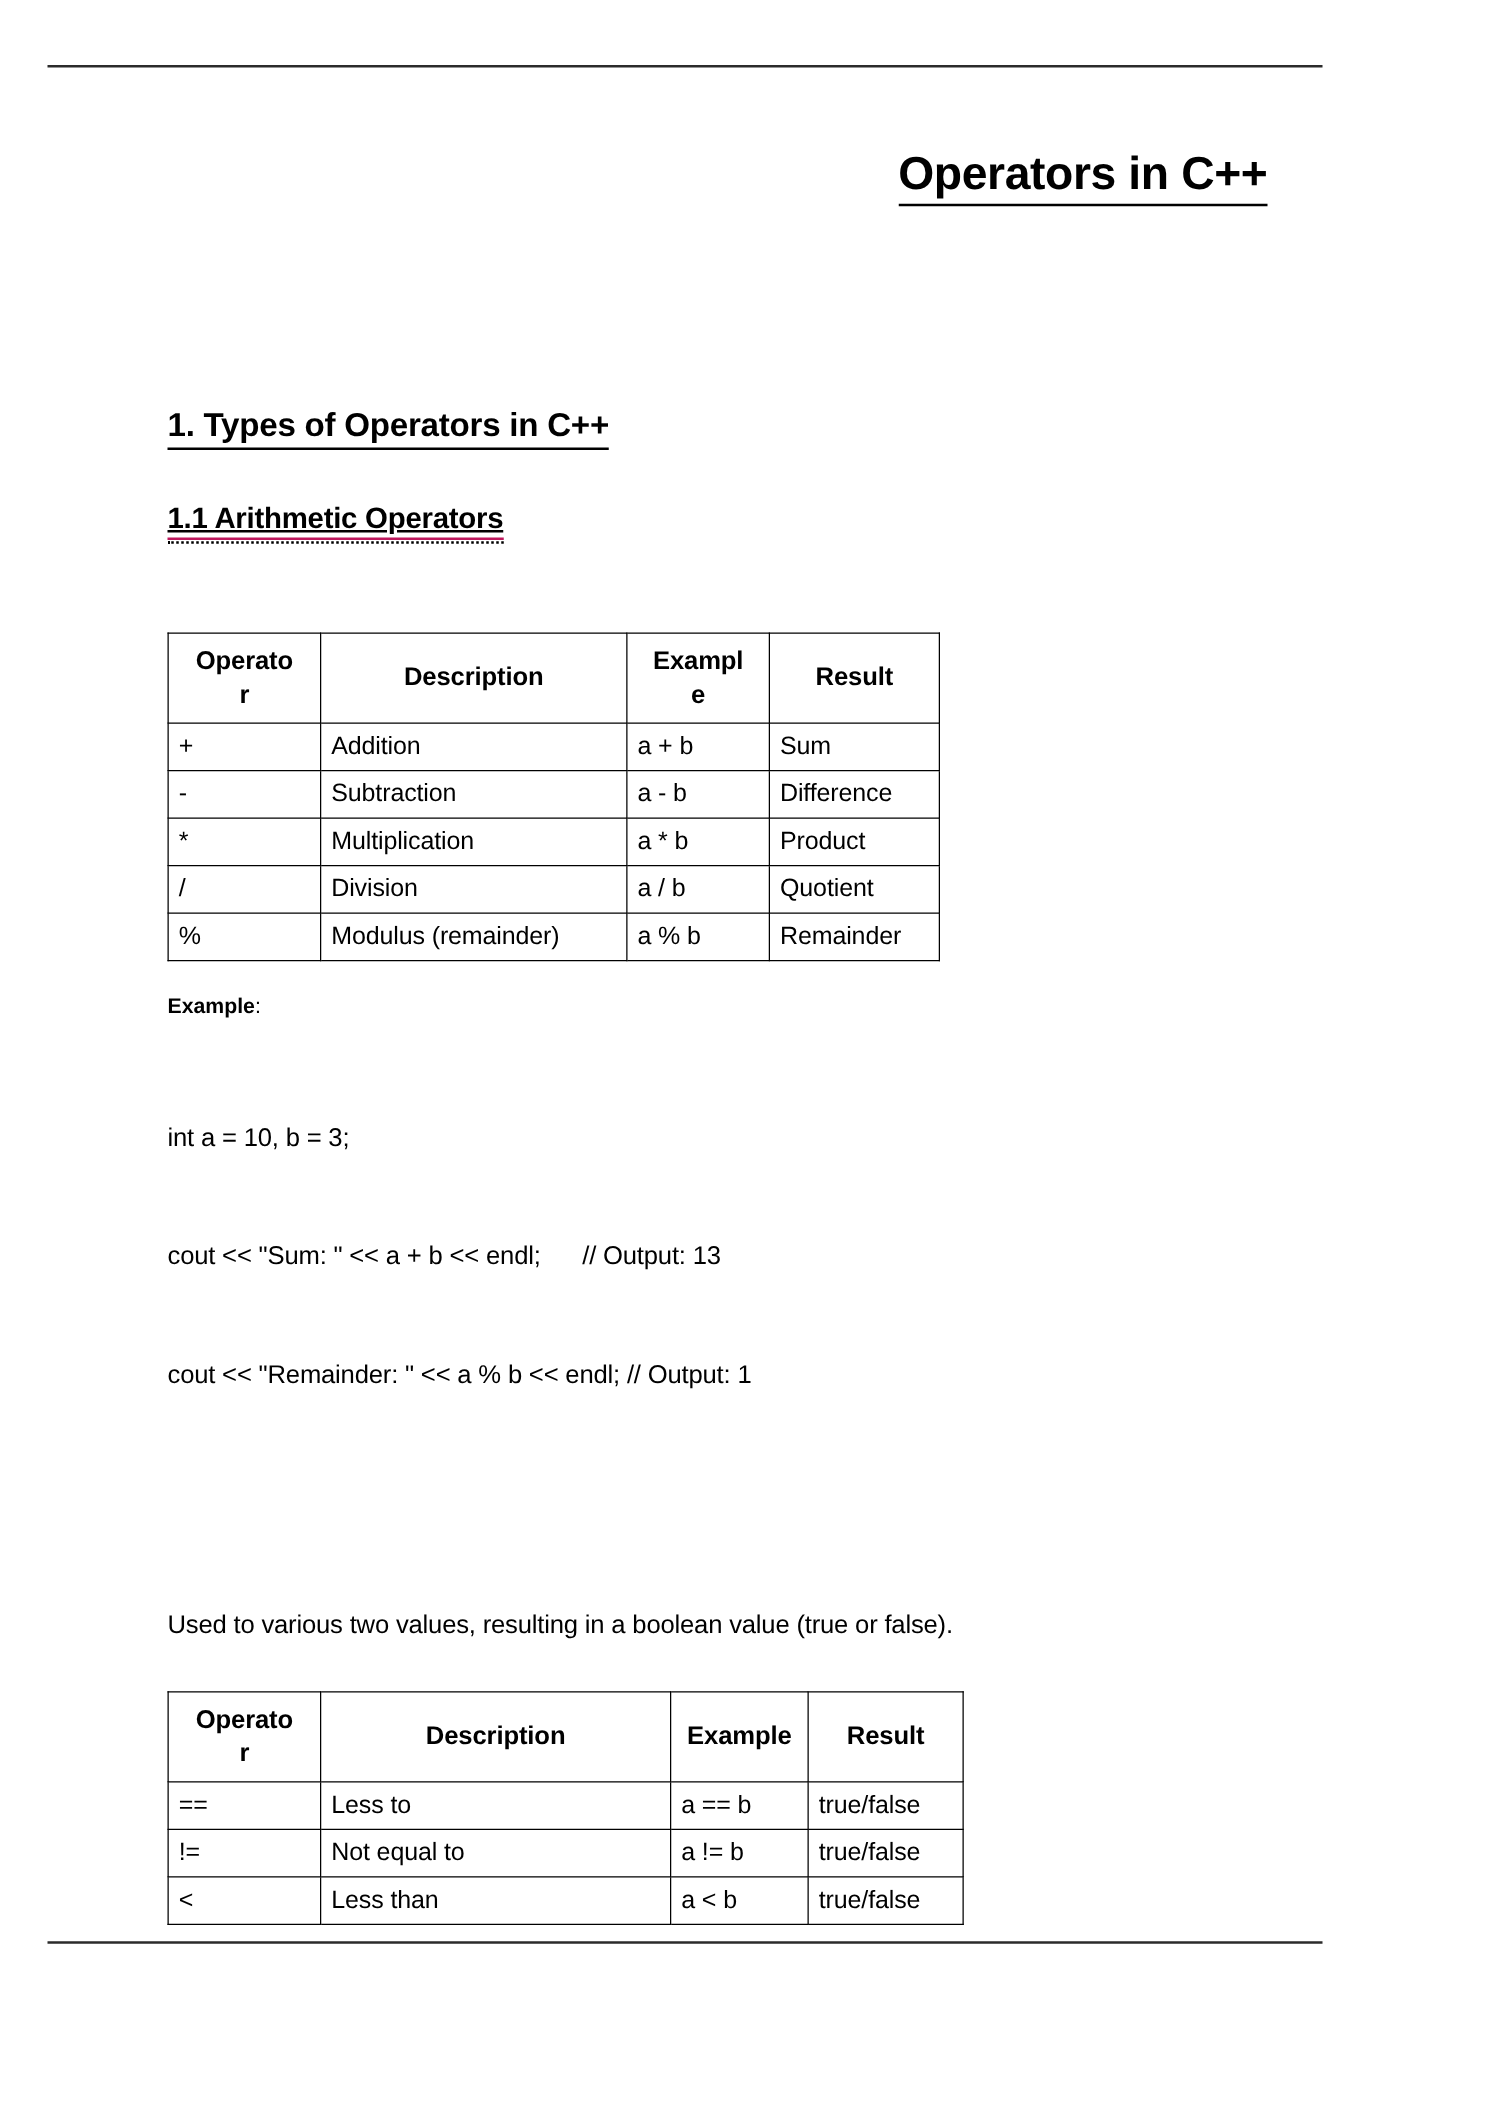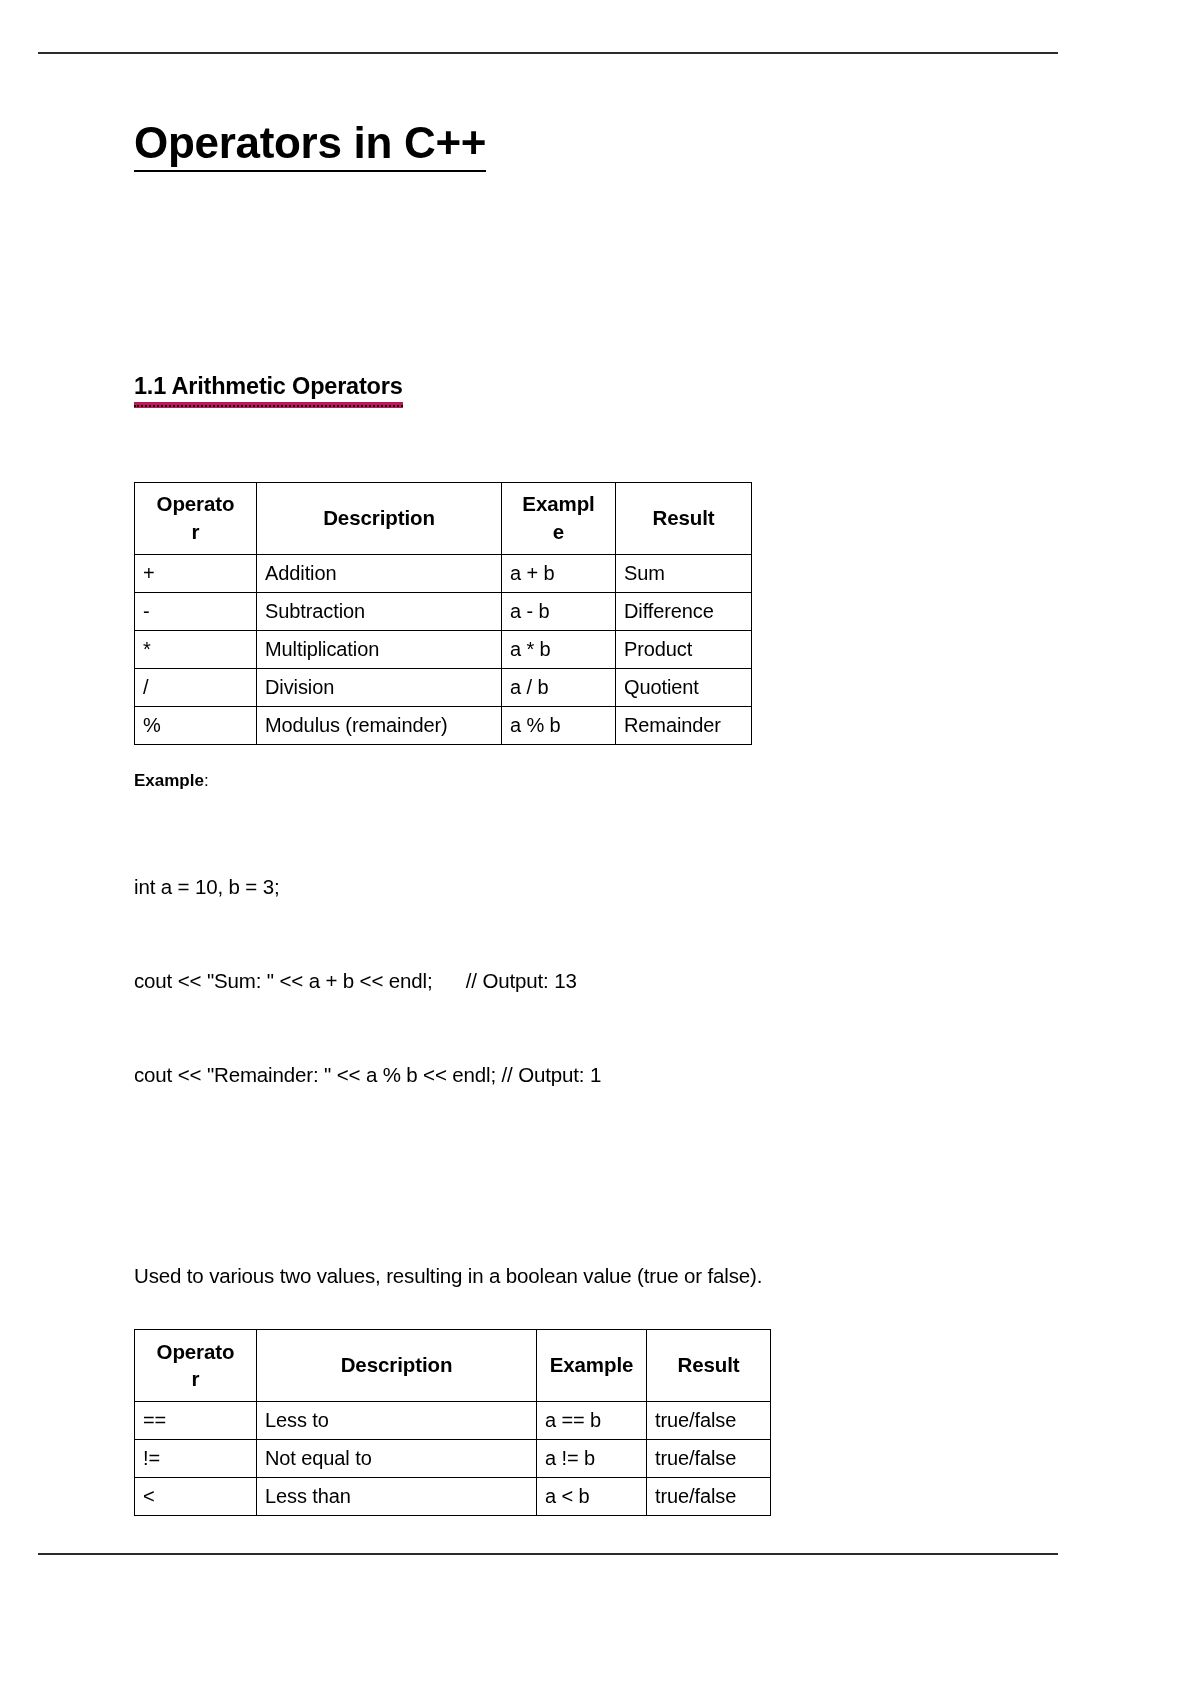--- a/index.html
+++ b/index.html
@@ -34,22 +34,22 @@
 
   .content {
     position: absolute;
     left: 134px;
     top: 118px;
     width: 880px;
   }
 
   
   .doc-title {
-    text-align: left;
-    font-size: 44px;
+    text-align: right;
+    font-size: 37px;
     font-weight: bold;
     letter-spacing: -0.3px;
     margin: 0 0 0 0;
     padding: 0;
     line-height: 1.15;
   }
   .doc-title .u-double {
     display: inline-block;
     padding-bottom: 3px;
     border-bottom: 2.5px double #000;
@@ -86,22 +86,23 @@
   .h2 {
     font-size: 23.5px;
     font-weight: bold;
     margin: 0;
     letter-spacing: -0.2px;
     line-height: 1.2;
   }
   .h2 .uline-dotted {
     display: inline-block;
     position: relative;
-    border-bottom: 6px solid #be185d;
+    border-bottom: 2px solid #be185d;
     padding-bottom: 1px;
+    text-decoration: underline;
   }
   .h2 .uline-dotted::after {
     content: "";
     position: absolute;
     left: 0;
     right: 0;
     bottom: -5px;
     border-bottom: 2.4px dotted #000;
   }
 
@@ -175,20 +176,23 @@
 
     <div class="doc-title">
       <span class="u-double">Operators in C++</span>
     </div>
 
     <div class="spacer-lg"></div>
 
 
     <div style="height:90px"></div>
 
+    <div class="h1">
+      <span class="uline">1. Types of Operators in C++</span>
+    </div>
 
     <div style="height:40px"></div>
 
     <div class="h2">
       <span class="uline-dotted">1.1 Arithmetic Operators</span>
     </div>
 
     <div style="height:36px"></div>
 
 

